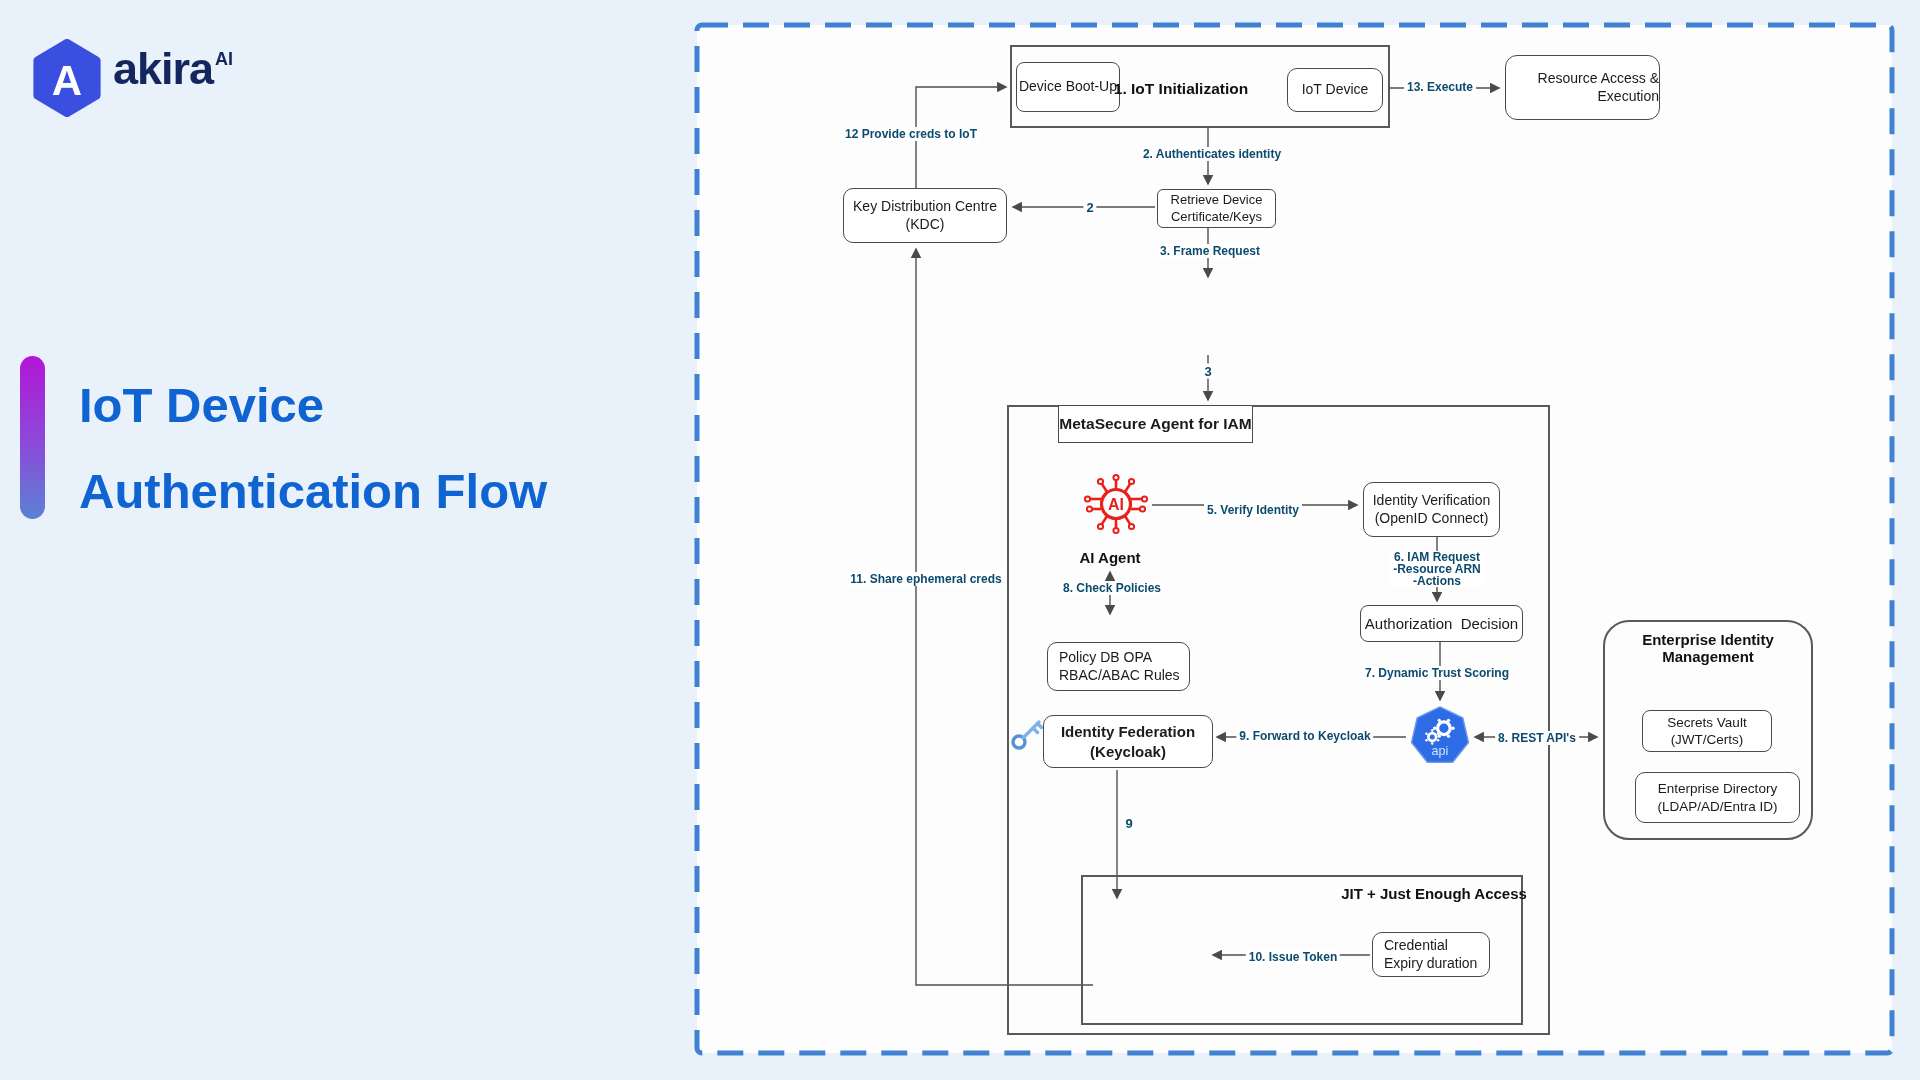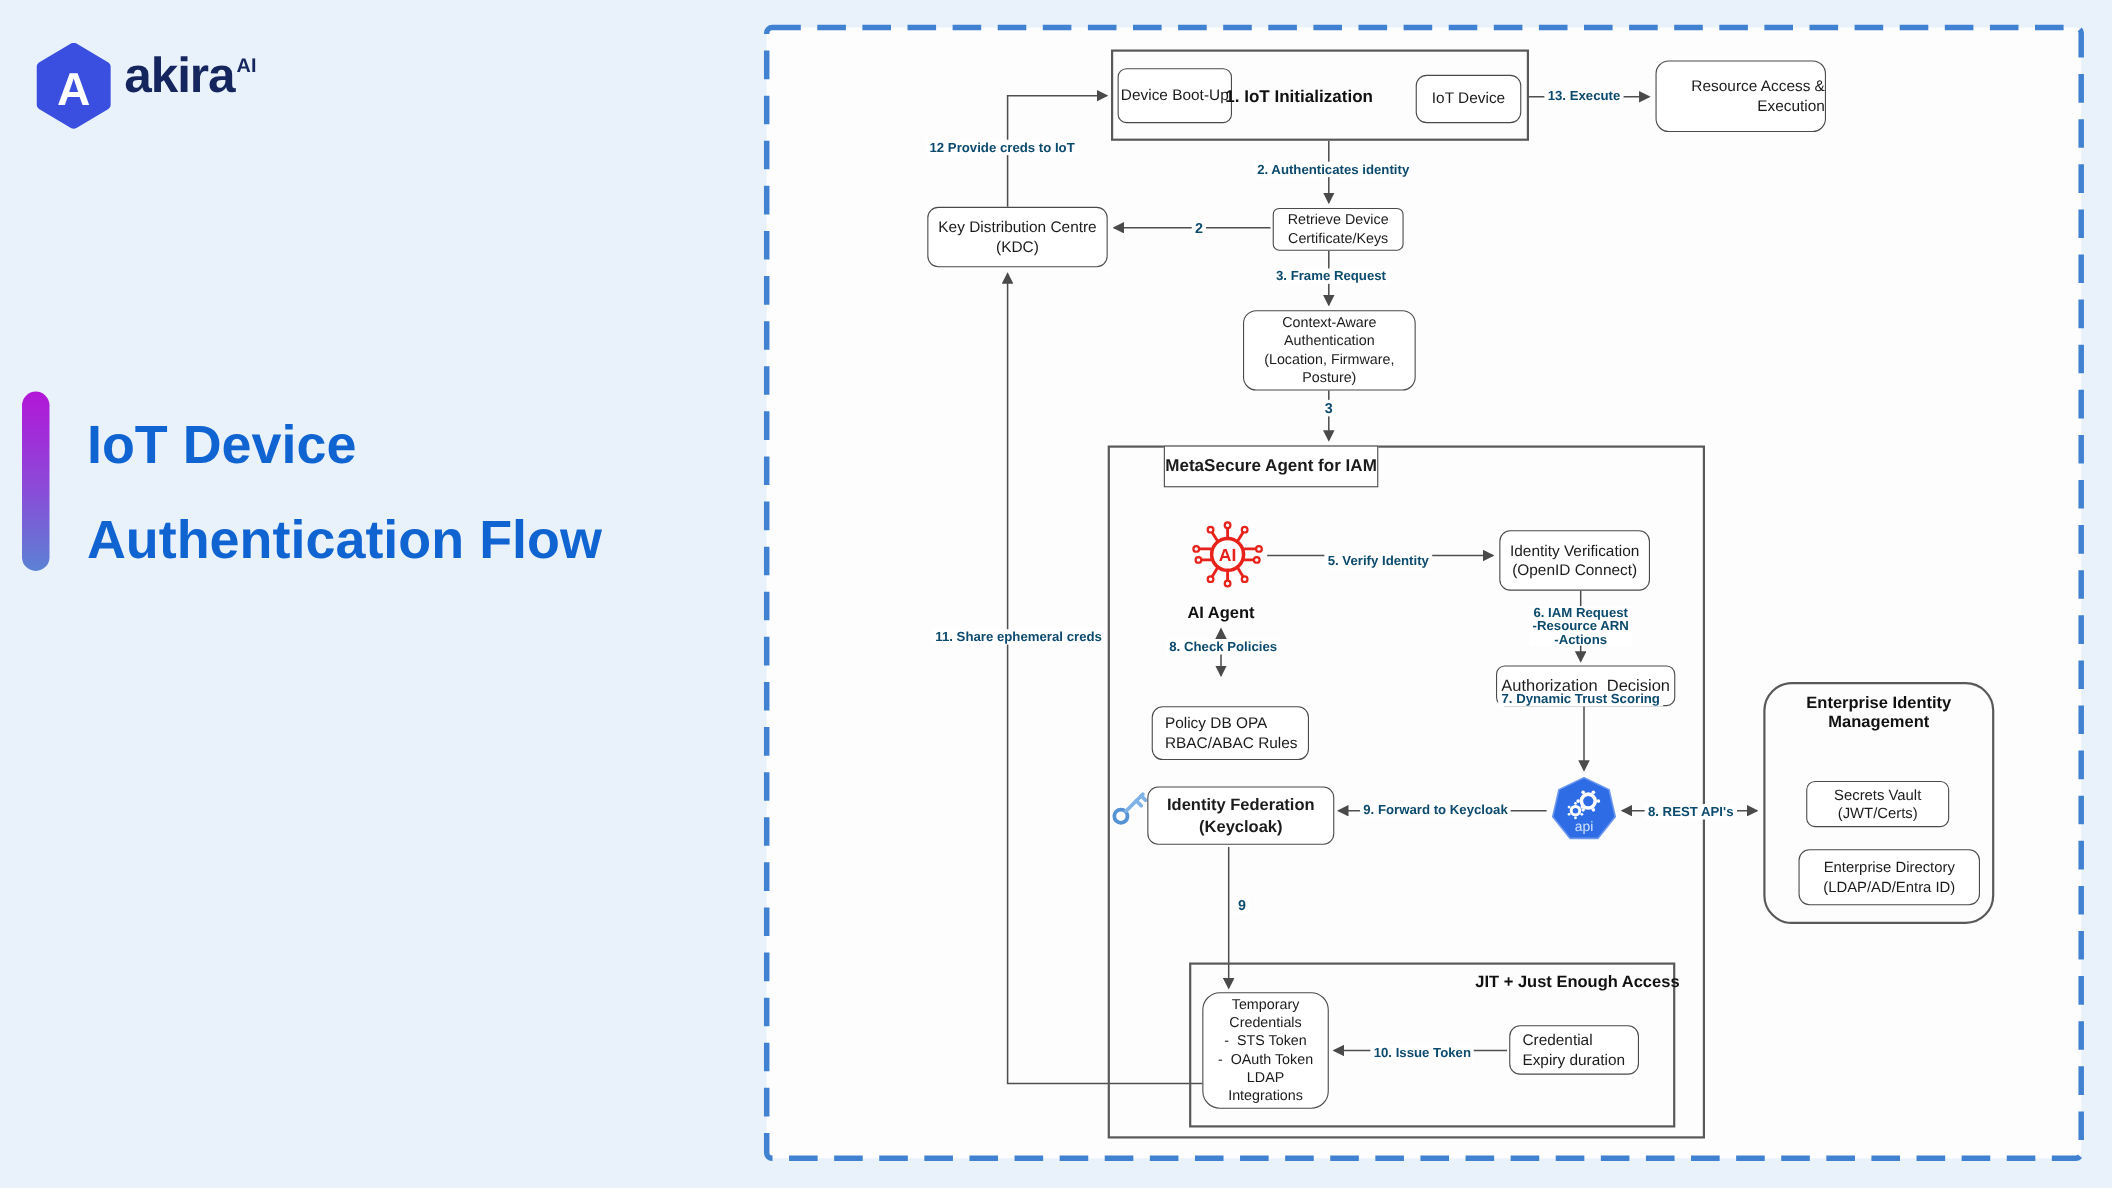--- a/index.html
+++ b/index.html
@@ -95,26 +95,20 @@
   <div class="n" style="left:1157px;top:189px;width:119px;height:39px;border-radius:6px;font-size:13px;">
     <span>Retrieve Device</span>
     <span>Certificate/Keys</span>
   </div>
 
   <div class="n" style="left:843px;top:188px;width:164px;height:55px;border-radius:10px;">
     <span>Key Distribution Centre</span>
     <span>(KDC)</span>
   </div>
 
-  <div class="n" style="left:1130px;top:282px;width:157px;height:73px;border-radius:12px;font-size:13px;">
-    <span>Context-Aware</span>
-    <span>Authentication</span>
-    <span>(Location, Firmware,</span>
-    <span>Posture)</span>
-  </div>
 
   <div class="n" style="left:1058px;top:405px;width:195px;height:38px;border-radius:0;border-width:1.5px;font-weight:700;font-size:15.5px;">
     <span>MetaSecure Agent for IAM</span>
   </div>
 
   <svg class="layer" style="left:1083px;top:473px;" width="66" height="62" viewBox="0 0 66 62">
     <g stroke="#e8221a" stroke-width="2.6" fill="none">
       <circle cx="33" cy="31" r="14.5" stroke-width="3.2"></circle>
       <line x1="18" y1="26" x2="7" y2="26"></line>
         <circle cx="4.5" cy="26" r="2.6" stroke-width="2"></circle>
@@ -200,46 +194,38 @@
   <div class="n" style="left:1642px;top:710px;width:130px;height:42px;border-radius:8px;font-size:13.5px;">
     <span>Secrets Vault</span>
     <span>(JWT/Certs)</span>
   </div>
   <div class="n" style="left:1635px;top:772px;width:165px;height:51px;border-radius:10px;font-size:13.5px;">
     <span>Enterprise Directory</span>
     <span>(LDAP/AD/Entra ID)</span>
   </div>
 
   <div class="hdr" style="left:1434px;top:893px;font-size:15px;">JIT + Just Enough Access</div>
-  <div class="n" style="left:1093px;top:902px;width:115px;height:106px;border-radius:16px;font-size:13px;">
-    <span class="pre">Temporary</span>
-    <span class="pre">Credentials</span>
-    <span class="pre">-  STS Token</span>
-    <span class="pre">-  OAuth Token</span>
-    <span class="pre">LDAP</span>
-    <span class="pre">Integrations</span>
-  </div>
   <div class="n left-align" style="left:1372px;top:932px;width:118px;height:45px;border-radius:10px;">
     <span>Credential</span>
     <span>Expiry duration</span>
   </div>
 
   <div class="el" style="left:1440px;top:87px;">13. Execute</div>
   <div class="el" style="left:1212px;top:154px;">2. Authenticates identity</div>
   <div class="el" style="left:1090px;top:207px;font-size:13px;">2</div>
   <div class="el" style="left:1210px;top:251px;">3. Frame Request</div>
   <div class="el" style="left:1208px;top:371px;font-size:13px;">3</div>
   <div class="el" style="left:1253px;top:510px;">5. Verify Identity</div>
   <div class="el" style="left:1437px;top:569px;line-height:12px;text-align:center;">
     <div>6. IAM Request</div>
     <div>-Resource ARN</div>
     <div>-Actions</div>
   </div>
   <div class="el" style="left:1112px;top:588px;">8. Check Policies</div>
-  <div class="el" style="left:1437px;top:635px;text-align:center;">7. Dynamic Trust Scoring</div>
+  <div class="el" style="left:1437px;top:673px;text-align:center;">7. Dynamic Trust Scoring</div>
   <div class="el" style="left:1305px;top:736px;">9. Forward to Keycloak</div>
   <div class="el" style="left:1537px;top:738px;">8. REST API's</div>
   <div class="el" style="left:1129px;top:823px;font-size:13px;">9</div>
   <div class="el" style="left:1293px;top:957px;">10. Issue Token</div>
   <div class="el" style="left:926px;top:579px;">11. Share ephemeral creds</div>
   <div class="el" style="left:911px;top:134px;">12 Provide creds to IoT</div>
 
 </div>
 
 </body></html>

